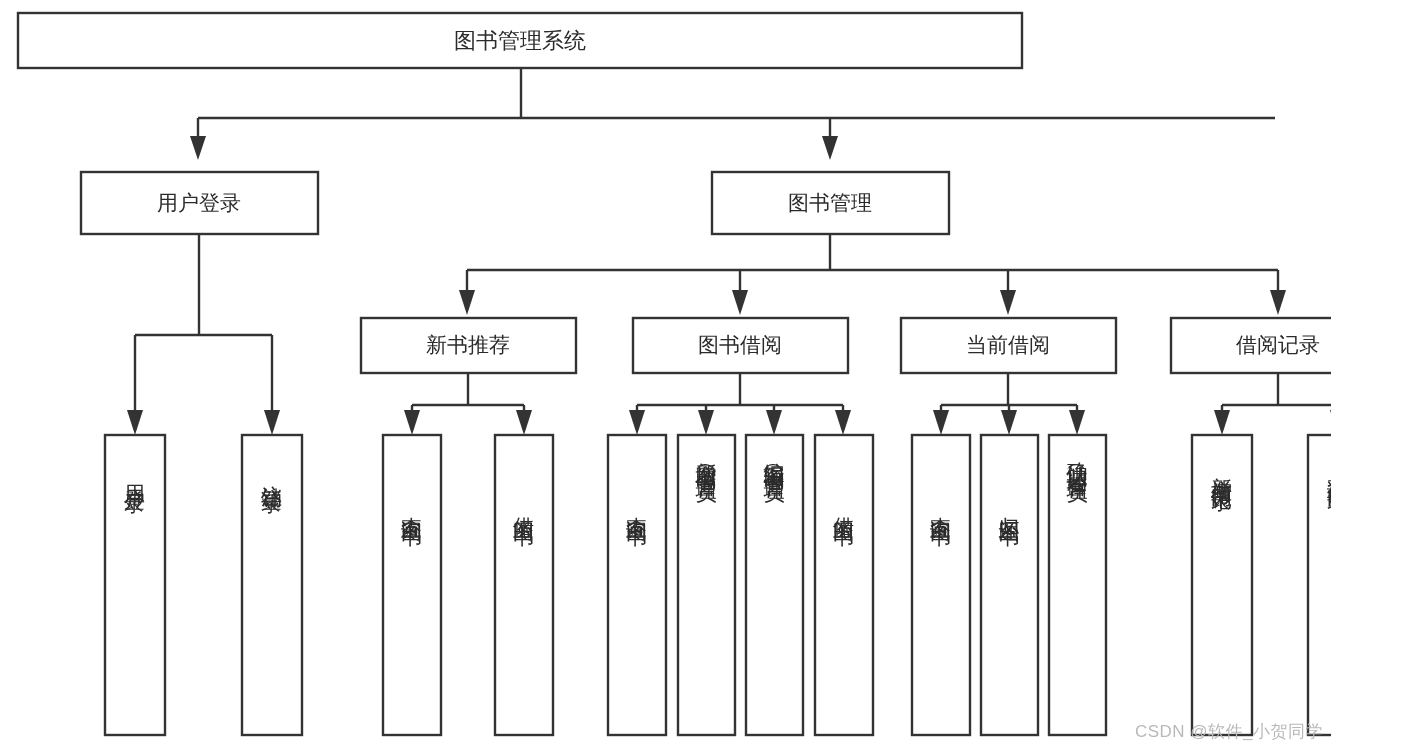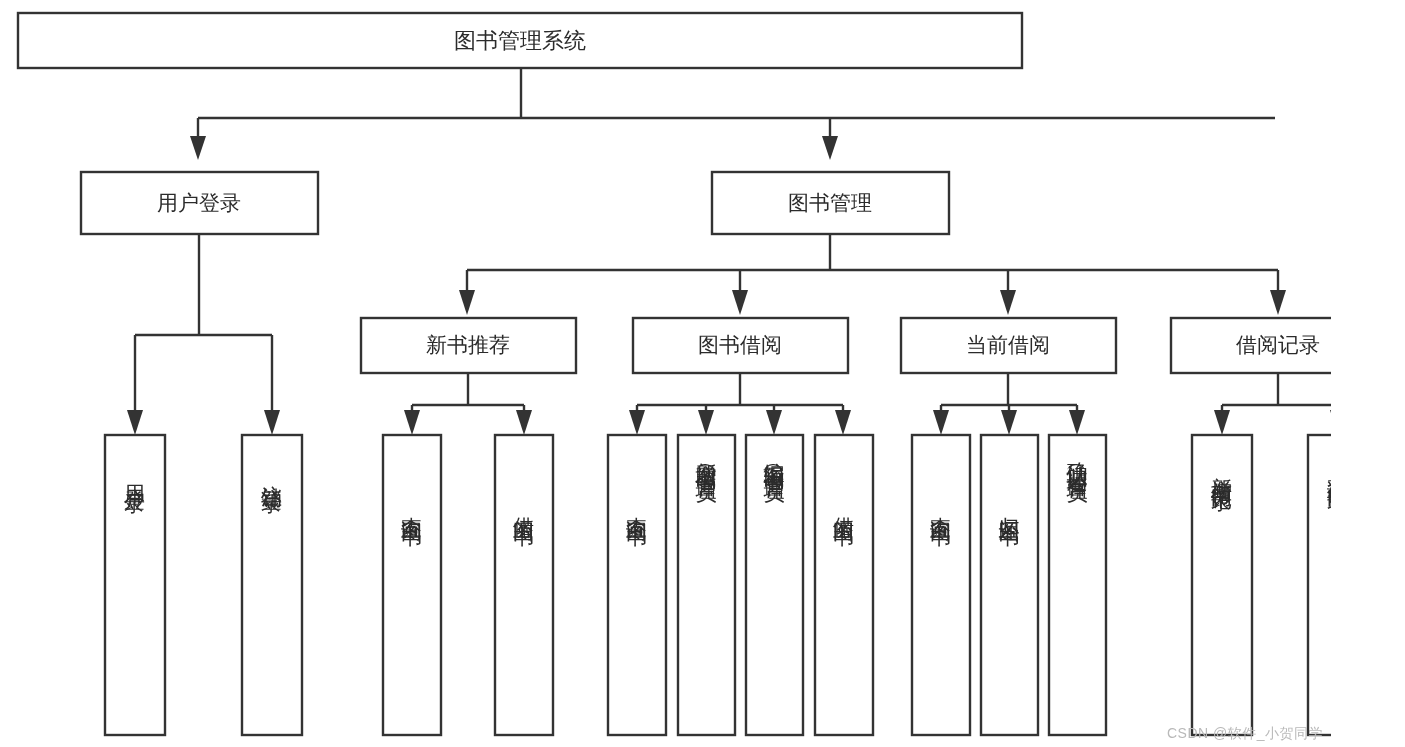--- a/index.html
+++ b/index.html
@@ -65,21 +65,21 @@
     color: #2b2b2b;
     letter-spacing: 3px;
     line-height: 1;
     white-space: nowrap;
   }
   .watermark {
     position: absolute;
     right: 8px;
     bottom: 4px;
     font-family: "Liberation Sans", "DejaVu Sans", sans-serif;
-    font-size: 14px;
+    font-size: 17px;
     color: #b9b9b9;
     letter-spacing: 0.5px;
     white-space: nowrap;
   }
 </style>
 </head>
 <body>
 
 <div id="diagram-root">
 

